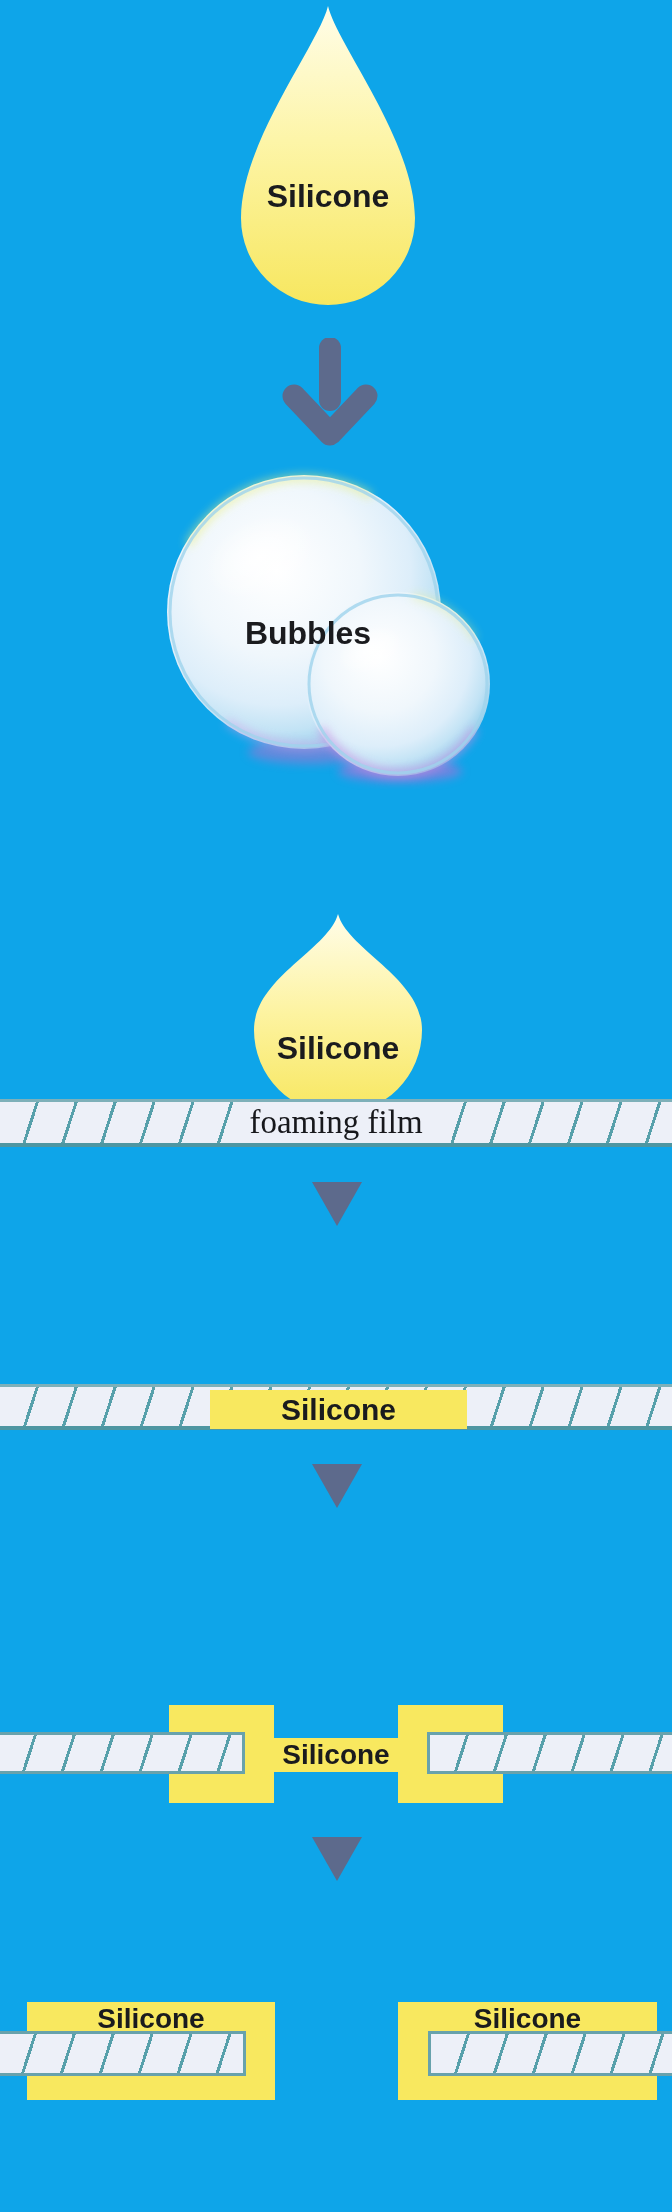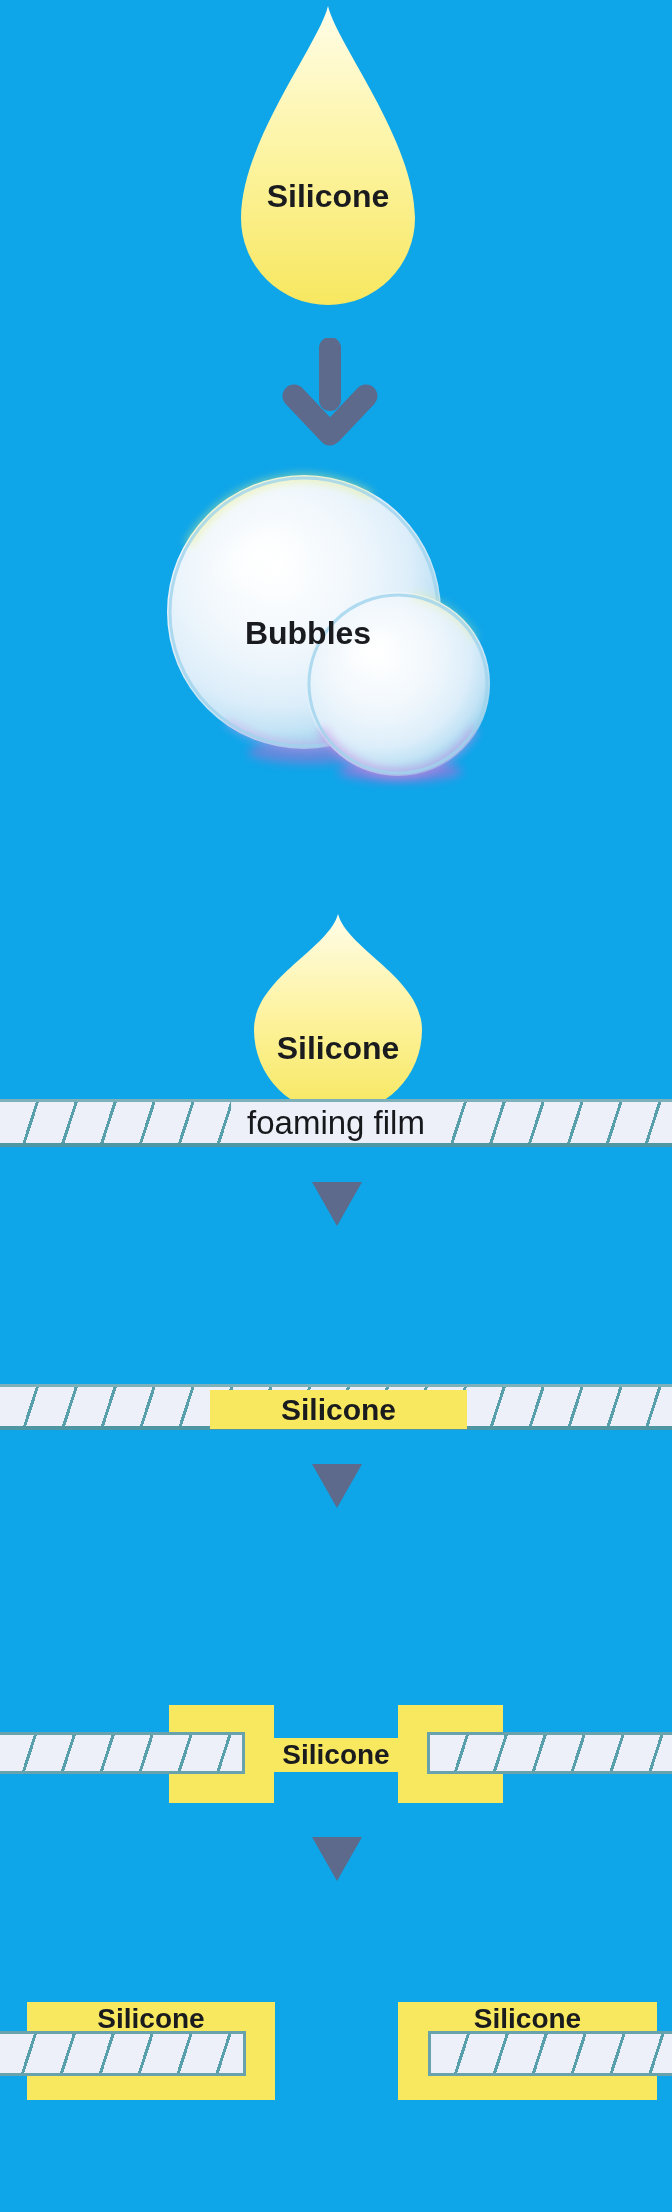--- a/index.html
+++ b/index.html
@@ -21,21 +21,21 @@
     background-image:repeating-linear-gradient(108deg,
       rgba(0,0,0,0) 0px, rgba(0,0,0,0) 34px,
       #57a0ab 34px, #57a0ab 37px);
   }
   .film-span{border-top:3px solid #7eb0b9;border-bottom:4px solid #4e96a2;}
   .film-piece{border:3px solid #68a2ac;}
   .film-label{
     position:absolute;left:50%;top:0;bottom:0;transform:translateX(-50%);
     display:flex;align-items:center;justify-content:center;
     background:#edf0f8;padding:0 16px;
-    font-size:33px;font-weight:normal;color:#17181c;white-space:nowrap;
+    font-size:33px;font-weight:normal;color:#17181c;white-space:nowrap;font-family:Liberation Serif, serif;
   }
   .yellow{background:#f8e85f;}
   .bar-silicone{
     display:flex;align-items:center;justify-content:center;
     font-size:30px;font-weight:bold;color:#1a1b1e;
   }
   .block-label{
     position:absolute;left:0;right:0;top:2px;height:30px;
     display:flex;align-items:center;justify-content:center;
     font-size:28px;font-weight:bold;color:#1a1b1e;

